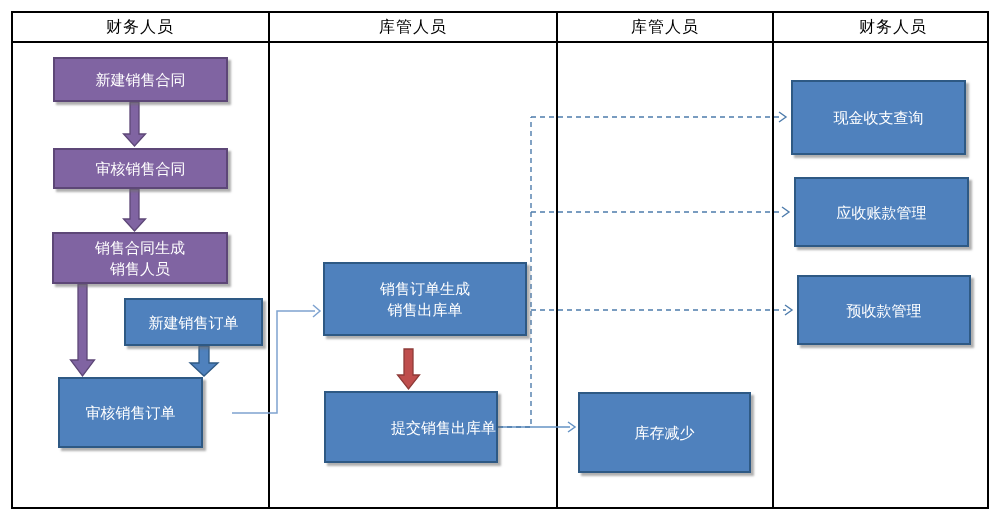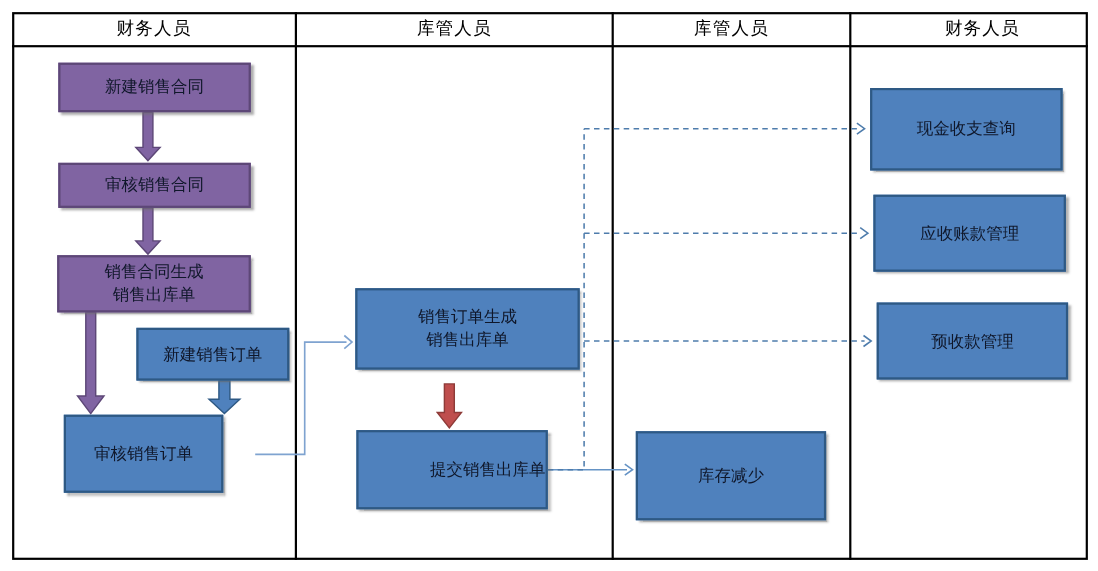--- a/index.html
+++ b/index.html
@@ -4,21 +4,21 @@
 <style>
   html,body{margin:0;padding:0;background:#ffffff;}
   body{font-family:"Liberation Sans","DejaVu Sans",sans-serif;}
   .canvas{position:relative;width:998px;height:519px;background:#ffffff;overflow:hidden;}
   .frame{position:absolute;left:11px;top:11px;width:974px;height:494px;border:2px solid #000;}
   .hline{position:absolute;left:11px;top:41px;width:978px;height:1.5px;background:#000;}
   .vline{position:absolute;top:11px;width:1.5px;height:498px;background:#000;}
   .lane-header{position:absolute;top:13px;height:28px;line-height:28px;text-align:center;
     font-size:16px;color:#000;letter-spacing:1px;}
   .node{position:absolute;box-sizing:border-box;display:flex;align-items:center;justify-content:center;
-    color:#0f172a;font-size:15px;text-align:center;line-height:21px;white-space:pre-line;
+    color:#ffffff;font-size:15px;text-align:center;line-height:21px;white-space:pre-line;
     box-shadow:2.5px 2.5px 2px rgba(110,110,110,0.55);}
   .node.purple{background:#8064A2;border:2.5px solid #5D4777;}
   .node.blue{background:#4F81BD;border:2.5px solid #2E5984;}
   svg.connector-layer{position:absolute;left:0;top:0;width:998px;height:519px;pointer-events:none;}
 </style>
 </head>
 <body>
 
 <div class="canvas">
 
@@ -64,21 +64,21 @@
   </svg>
 
   <div class="node purple" style="left:53px;top:57px;width:175px;height:45px;">
     <span>新建销售合同</span>
   </div>
   <div class="node purple" style="left:53px;top:148px;width:175px;height:41px;">
     <span>审核销售合同</span>
   </div>
   <div class="node purple" style="left:52px;top:232px;width:176px;height:52px;">
     <span>销售合同生成
-销售出库单</span>
+销售人员</span>
   </div>
   <div class="node blue" style="left:124px;top:298px;width:139px;height:48px;">
     <span>新建销售订单</span>
   </div>
   <div class="node blue" style="left:58px;top:377px;width:145px;height:71px;">
     <span>审核销售订单</span>
   </div>
 
   <div class="node blue" style="left:323px;top:262px;width:204px;height:74px;">
     <span>销售订单生成

